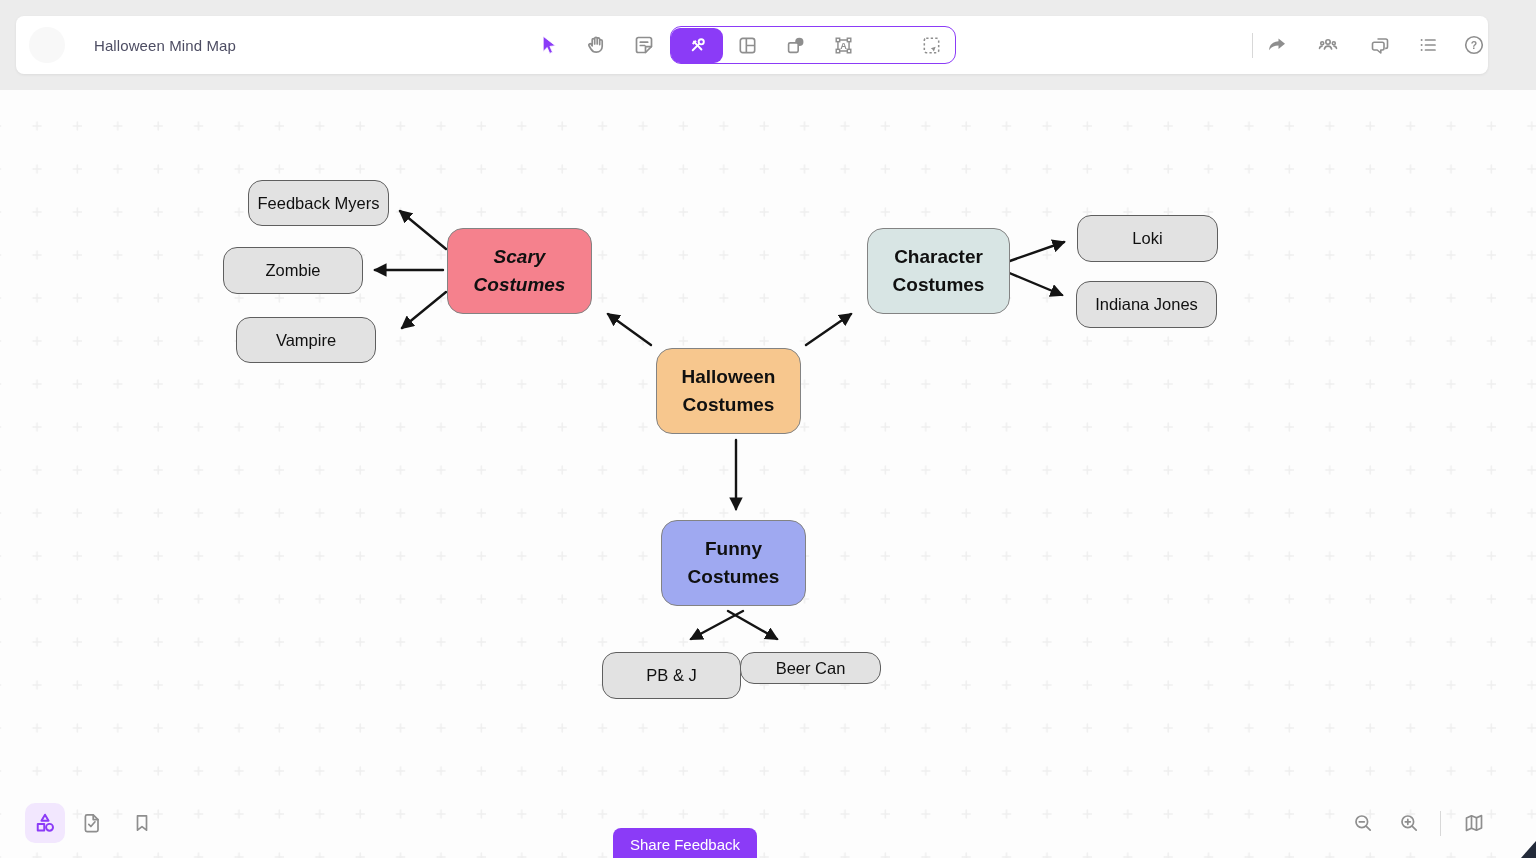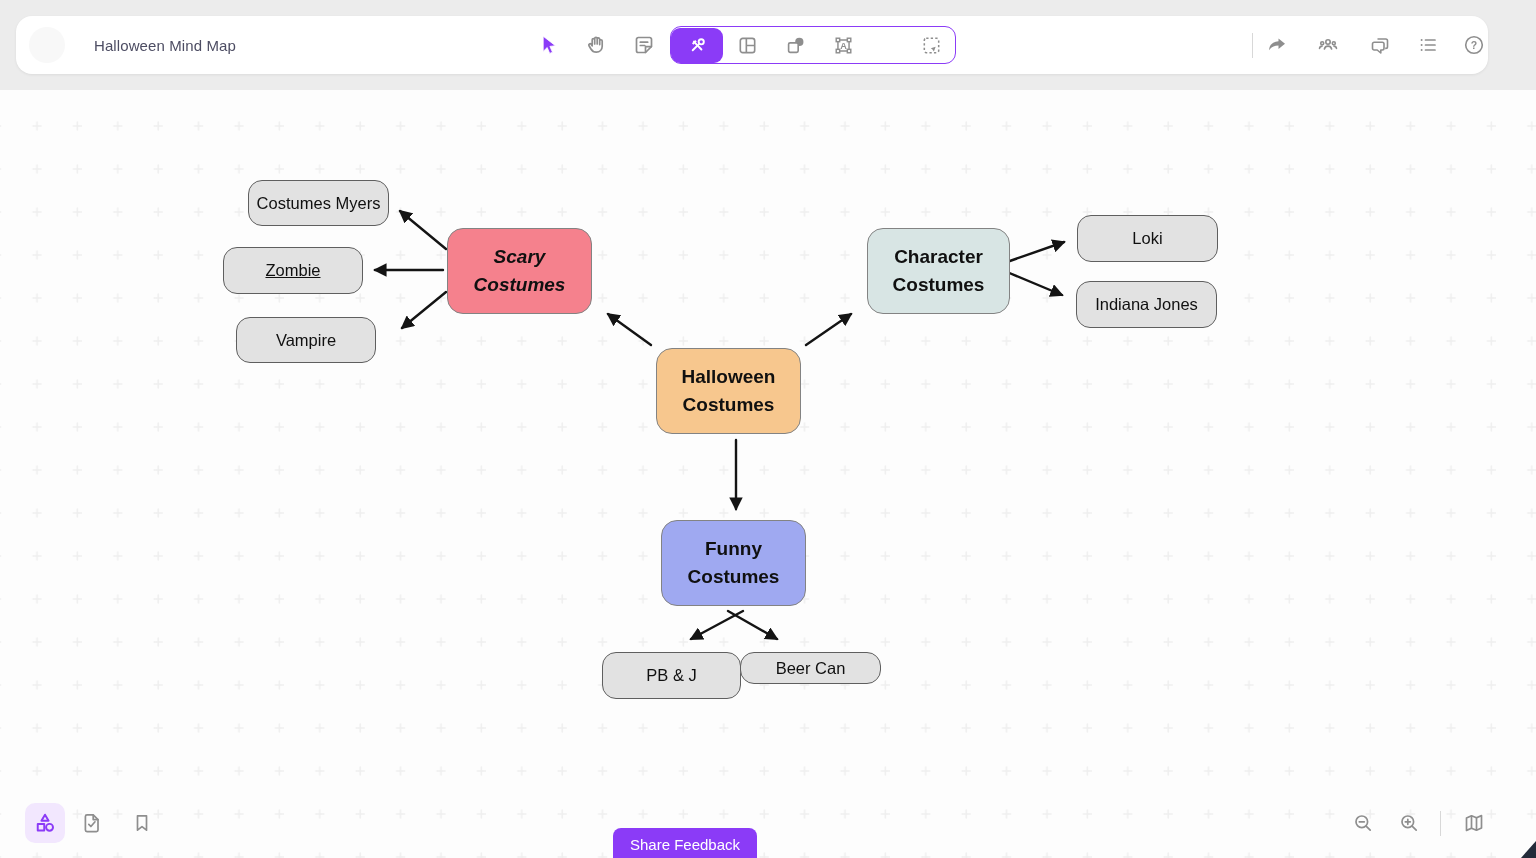--- a/index.html
+++ b/index.html
@@ -1,21 +1,21 @@
 <!DOCTYPE html>
 <html><head>
 <meta charset="utf-8">
 <style>
   html,body{margin:0;padding:0;width:1536px;height:858px;overflow:hidden;background:#FDFDFD;
     font-family:"Liberation Sans",sans-serif;}
   .stage{position:relative;width:1536px;height:858px;overflow:hidden;}
   
   .topstrip{position:absolute;left:0;top:0;width:1536px;height:90px;background:#ECECEC;}
   .topcard{position:absolute;left:16px;top:16px;width:1472px;height:58px;background:#FFFFFF;
-    border-radius:16px;box-shadow:0 1px 3px rgba(0,0,0,.07);}
+    border-radius:8px;box-shadow:0 1px 3px rgba(0,0,0,.07);}
   .logo-faint{position:absolute;left:13px;top:11px;width:36px;height:36px;border-radius:50%;background:#F8F8F8;}
   .doc-title{position:absolute;left:78px;top:0;height:58px;display:flex;align-items:center;
     font-size:15px;color:#4D4D63;letter-spacing:.1px;}
   .tb-icon{position:absolute;top:7px;width:44px;height:44px;display:flex;align-items:center;justify-content:center;}
   .tool-group{position:absolute;left:654px;top:10px;height:38px;display:flex;align-items:center;
     border:1.5px solid #8B3BF7;border-radius:11px;box-sizing:border-box;background:#fff;}
   .tg-seg{width:48px;height:35px;display:flex;align-items:center;justify-content:center;}
   .tg-active{width:52px;height:35px;background:#8B3BF7;border-radius:9px;display:flex;align-items:center;justify-content:center;}
   .tg-gap{width:40px;height:1px;}
   .v-divider{position:absolute;top:17px;width:1px;height:25px;background:#D8D8D8;}
@@ -78,23 +78,23 @@
   <div class="node parent n-scary" style="background: rgb(245, 129, 141); font-style: italic;">
       <span>Scary Costumes</span>
     </div>
   <div class="node parent n-character" style="background: rgb(216, 229, 228); margin-left: 8px;">
       <span>Character Costumes</span>
     </div>
   <div class="node parent n-funny" style="background: rgb(159, 169, 241);">
       <span>Funny Costumes</span>
     </div>
   <div class="node n-michael" style="background: rgb(226, 226, 226);">
-      <span>Costumes Myers</span>
-    </div>
-  <div class="node n-zombie" style="background: rgb(226, 226, 226); text-decoration: underline;">
+      <span>Feedback Myers</span>
+    </div>
+  <div class="node n-zombie" style="background: rgb(226, 226, 226);">
       <span>Zombie</span>
     </div>
   <div class="node n-vampire" style="background: rgb(226, 226, 226);">
       <span>Vampire</span>
     </div>
   <div class="node n-loki" style="background: rgb(226, 226, 226);">
       <span>Loki</span>
     </div>
   <div class="node n-indiana" style="background: rgb(226, 226, 226);">
       <span>Indiana Jones</span>

